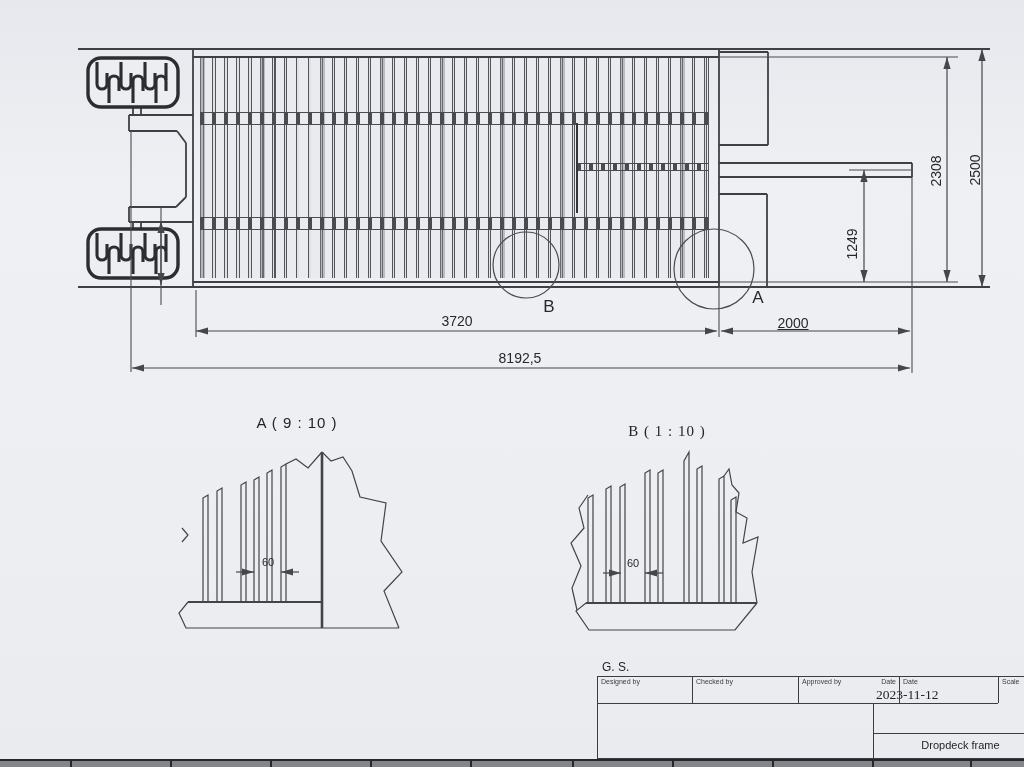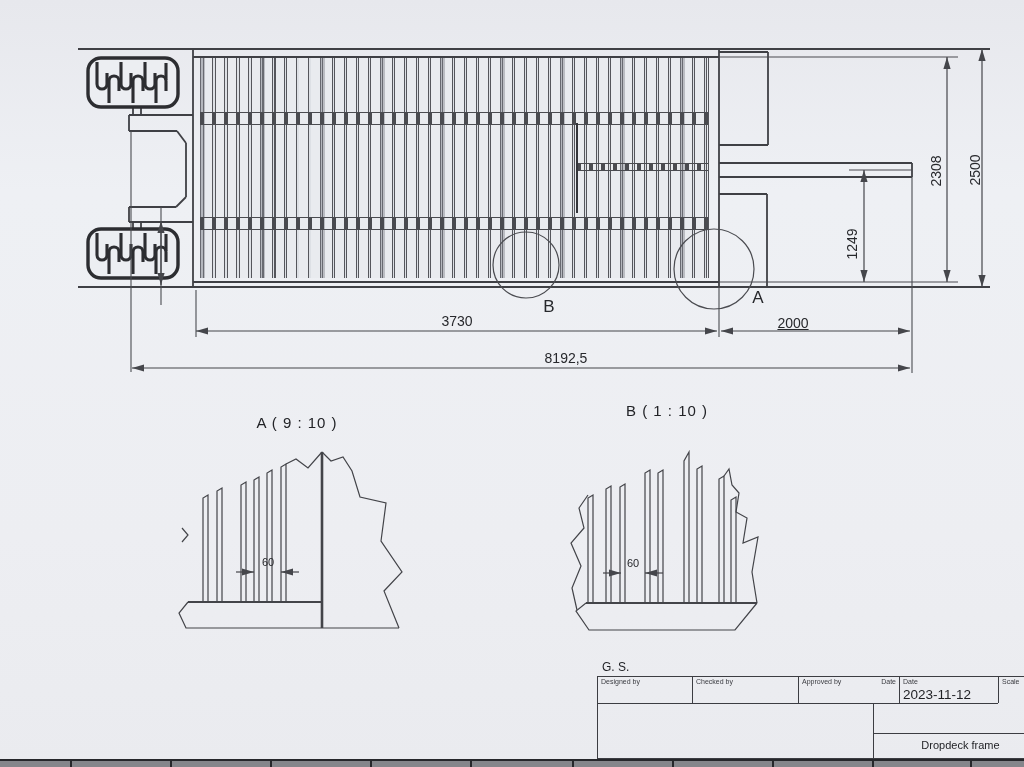--- a/index.html
+++ b/index.html
@@ -158,31 +158,31 @@
       <path d="M697,603 L697,469 L702,466 L702,603"></path>
       <path d="M719,603 L719,479 L724,476 L724,603"></path>
       <path d="M731,603 L731,500 L736,497 L736,603"></path>
       <polyline points="588,495 579,508 584,528 571,543 581,566 572,588 577,610"></polyline>
       <polyline points="724,476 729,469 732,485 739,493 736,512 747,518 743,543 758,537 752,572 757,603"></polyline>
       <line x1="603" y1="573" x2="621" y2="573" marker-end="url(#arw)"></line>
       <line x1="663" y1="573" x2="645" y2="573" marker-end="url(#arw)"></line>
     </g>
   </svg>
 
-  <div class="dim" style="left:437px;top:313px;width:40px;">3730</div>
+  <div class="dim" style="left:437px;top:313px;width:40px;">3720</div>
   <div class="dim" style="left:773px;top:315px;width:40px;text-decoration:underline;">2000</div>
-  <div class="dim" style="left:495px;top:350px;width:50px;margin-left:46px;">8192,5</div>
+  <div class="dim" style="left:495px;top:350px;width:50px;">8192,5</div>
   <div class="dim dim-v" style="left:916px;top:163px;width:40px;">2308</div>
   <div class="dim dim-v" style="left:955px;top:162px;width:40px;">2500</div>
   <div class="dim dim-v" style="left:832px;top:236px;width:40px;">1249</div>
   <div class="marker" style="left:748px;top:288px;width:20px;">A</div>
   <div class="marker" style="left:539px;top:297px;width:20px;">B</div>
 
   <div class="dtitle" style="left:237px;top:414px;width:120px;">A ( 9 : 10 )</div>
-  <div class="dtitle" style="left:607px;top:402px;width:120px;">B ( 1 : 10 )</div>
+  <div class="dtitle" style="left:607px;top:423px;width:120px;font-family:Liberation Serif, serif;">B ( 1 : 10 )</div>
   <div class="dim-small" style="left:253px;top:556px;width:30px;">60</div>
   <div class="dim-small" style="left:618px;top:557px;width:30px;">60</div>
 
   <div>
 
     <div class="tb-line" style="left:597px;top:676px;width:427px;height:1px;"></div>
     <div class="tb-line" style="left:597px;top:703px;width:401px;height:1px;"></div>
     <div class="tb-line" style="left:873px;top:733px;width:151px;height:1px;"></div>
     <div class="tb-line" style="left:597px;top:758px;width:427px;height:1px;"></div>
     <div class="tb-line" style="left:597px;top:676px;width:1px;height:83px;"></div>
@@ -191,21 +191,21 @@
     <div class="tb-line" style="left:899px;top:676px;width:1px;height:27px;"></div>
     <div class="tb-line" style="left:998px;top:676px;width:1px;height:27px;"></div>
     <div class="tb-line" style="left:873px;top:703px;width:1px;height:56px;"></div>
 
     <div class="tb-label" style="left:601px;top:678px;">Designed by</div>
     <div class="tb-value" style="left:602px;top:660px;">G. S.</div>
     <div class="tb-label" style="left:696px;top:678px;">Checked by</div>
     <div class="tb-label" style="left:802px;top:678px;">Approved by</div>
     <div class="tb-label" style="left:860px;top:678px;width:36px;text-align:right;">Date</div>
     <div class="tb-label" style="left:903px;top:678px;">Date</div>
-    <div class="tb-date" style="left:903px;top:687px;">2023-11-12</div>
+    <div class="tb-date" style="left:876px;top:687px;font-family:Liberation Serif, serif;">2023-11-12</div>
     <div class="tb-label" style="left:1002px;top:678px;">Scale</div>
     <div class="tb-title">Dropdeck frame</div>
   </div>
 
   <div class="edge-band"></div>
   <div class="tick" style="left:70px;"></div>
   <div class="tick" style="left:170px;"></div>
   <div class="tick" style="left:270px;"></div>
   <div class="tick" style="left:370px;"></div>
   <div class="tick" style="left:470px;"></div>

